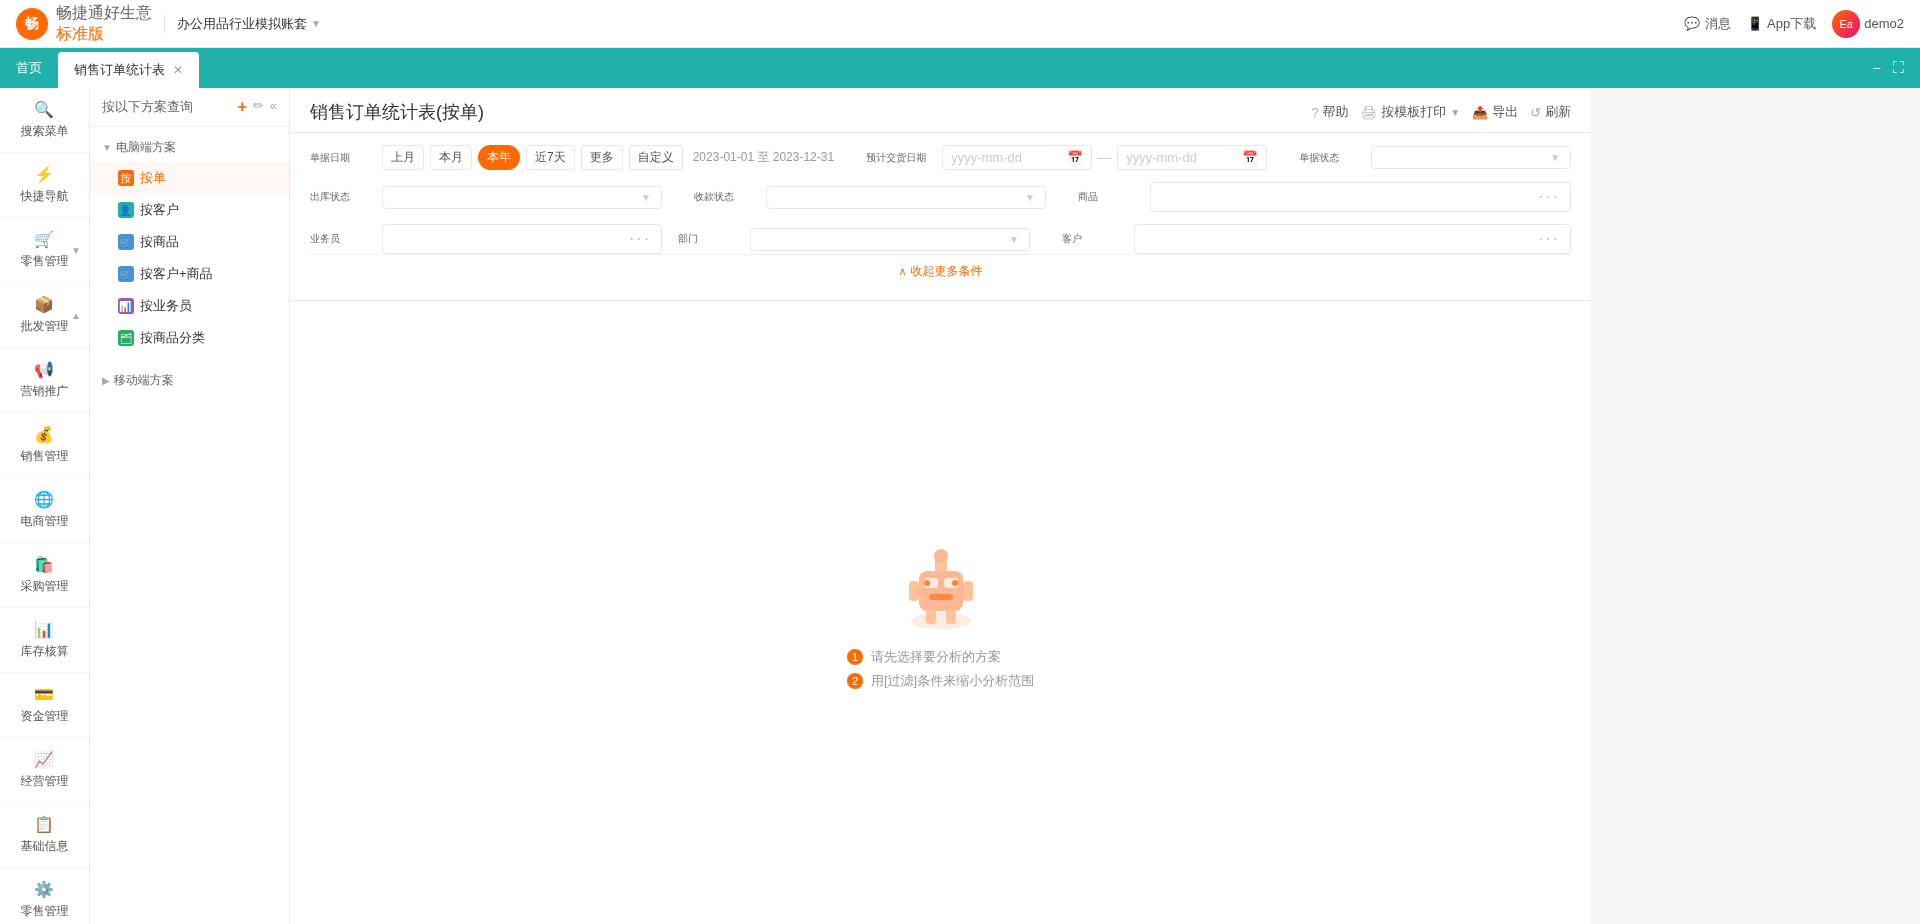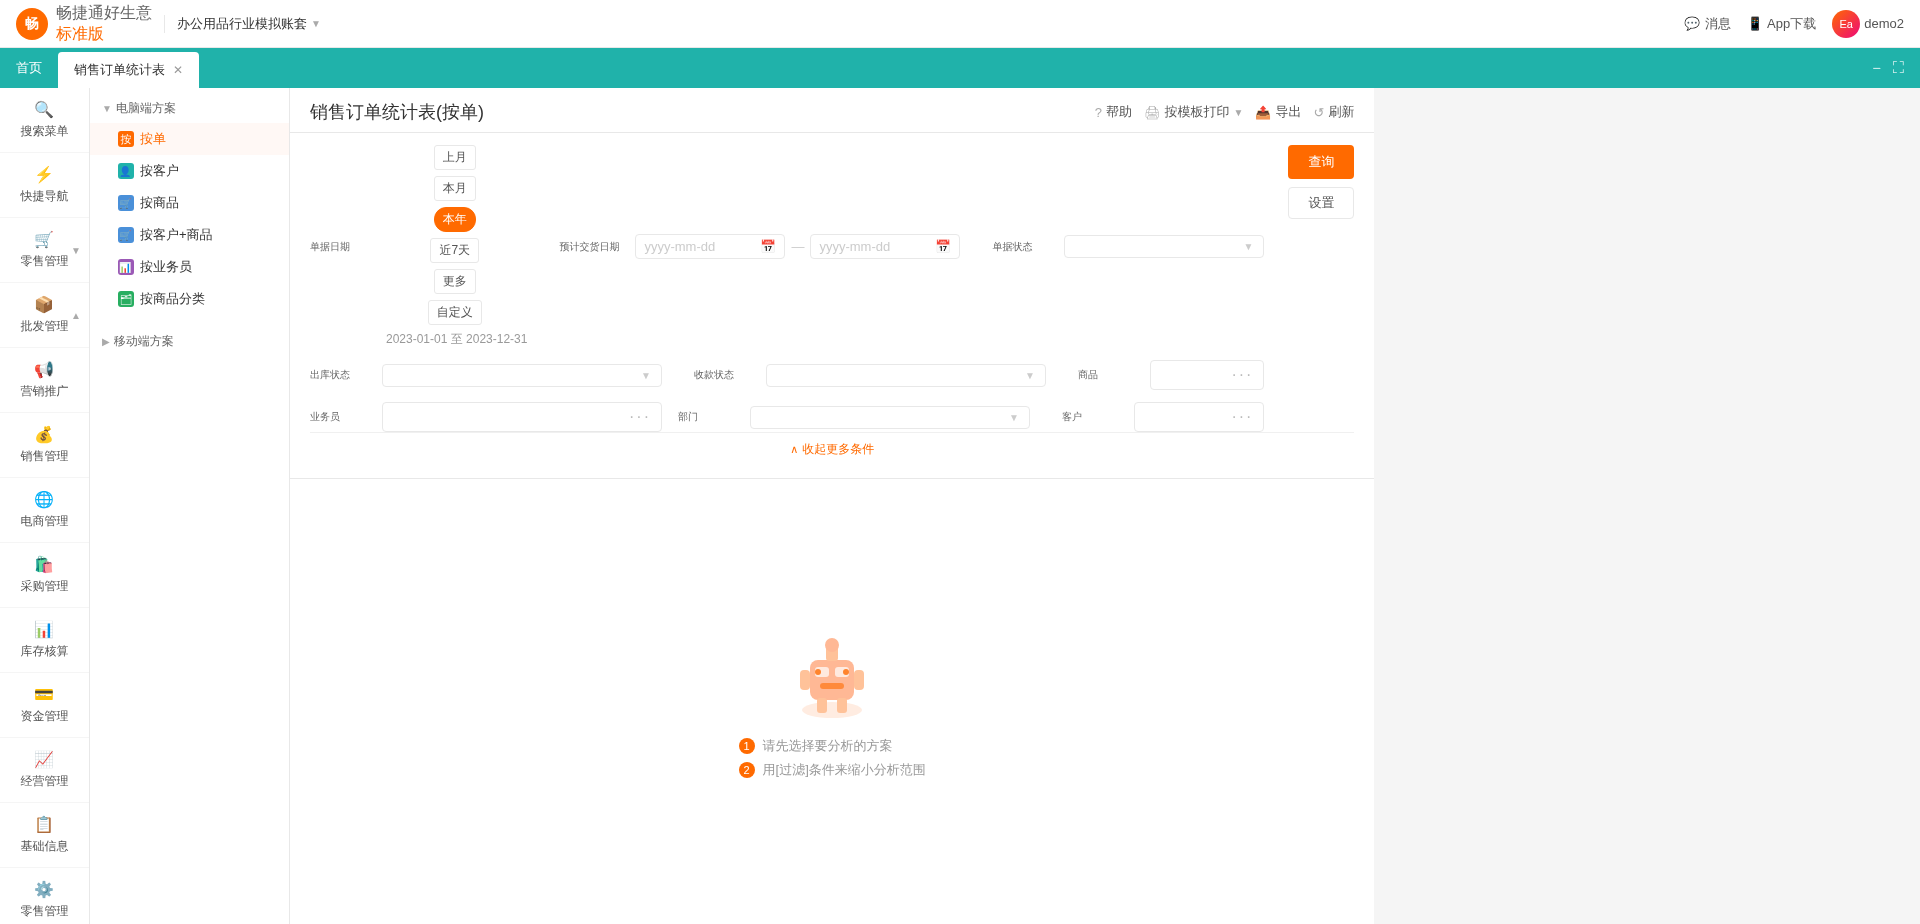--- a/index.html
+++ b/index.html
@@ -72,21 +72,21 @@
     .page-header { background: #fff; padding: 12px 20px 8px; border-bottom: 1px solid #e8e8e8; display: flex; align-items: center; justify-content: space-between; }
     .page-title { font-size: 18px; color: #333; font-weight: 500; }
     .page-actions { display: flex; align-items: center; gap: 12px; }
     .page-action-btn { display: flex; align-items: center; gap: 4px; color: #555; font-size: 13px; cursor: pointer; }
 
     
     .filter-area { background: #fff; padding: 12px 20px; border-bottom: 1px solid #e8e8e8; }
     .filter-row { display: flex; align-items: center; gap: 16px; margin-bottom: 12px; flex-wrap: wrap; }
     .filter-row:last-child { margin-bottom: 0; }
     .filter-label { color: #666; font-size: 10px; white-space: nowrap; min-width: 56px; }
-    .filter-date-group { display: flex; align-items: center; gap: 6px; flex-direction: column; }
+    .filter-date-group { display: flex; align-items: center; gap: 6px; }
     .date-btn { padding: 3px 8px; border-radius: 3px; border: 1px solid #e8e8e8; background: #fff; cursor: pointer; font-size: 12px; color: #555; }
     .date-btn.active { background: #ff6a00; color: white; border-color: #ff6a00; border-radius: 12px; }
     .date-range-text { font-size: 12px; color: #999; margin-left: 4px; }
     .filter-date-input { border: 1px solid #e8e8e8; border-radius: 4px; padding: 4px 8px; min-width: 150px; font-size: 13px; color: #ccc; outline: none; display: flex; align-items: center; gap: 4px; cursor: pointer; }
     .collapse-bar { display: flex; align-items: center; justify-content: center; padding: 8px; cursor: pointer; color: #ff6a00; font-size: 12px; gap: 4px; border-top: 1px solid #f0f0f0; }
     .action-buttons { display: flex; gap: 8px; flex-direction: column; margin-left: 12px; }
     .btn-primary { background: #ff6a00; color: white; border: none; border-radius: 4px; padding: 8px 20px; font-size: 13px; cursor: pointer; white-space: nowrap; }
     .btn-secondary { background: #fff; color: #555; border: 1px solid #e8e8e8; border-radius: 4px; padding: 6px 16px; font-size: 13px; cursor: pointer; white-space: nowrap; }
 
     
@@ -211,20 +211,28 @@
     <div class="sidebar-item">
       <span class="icon">⚙️</span>
       <span class="label">零售管理</span>
     </div>
 
   </div>
 
   <div class="panel-content">
 
     <div class="left-panel">
+      <div class="left-panel-header">
+        <span>按以下方案查询</span>
+        <div class="left-panel-actions">
+          <span style="color:#ff6a00;font-size:16px;font-weight:bold;">+</span>
+          <span style="color:#aaa;font-size:13px;">✏</span>
+          <span style="color:#aaa;font-size:13px;">«</span>
+        </div>
+      </div>
 
       <div class="scheme-group">
         <div class="scheme-group-title">
           <span style="color:#aaa;font-size:10px;">▼</span>
           <span>电脑端方案</span>
         </div>
         <div class="scheme-item active">
           <span class="scheme-icon orange">按</span>
           <span>按单</span>
         </div>
@@ -348,24 +356,20 @@
               </div>
               <span class="filter-label" style="margin-left:16px;">客户</span>
               <div class="select-wrapper" style="flex:1;">
                 <span class="select-text"></span>
                 <span class="select-dots">···</span>
               </div>
             </div>
 
           </div>
 
-          <div class="action-buttons">
-            <button class="btn-primary">查询</button>
-            <button class="btn-secondary">设置</button>
-          </div>
         </div>
 
         <div class="collapse-bar">
           <span style="font-size:11px;">∧</span>
           <span>收起更多条件</span>
         </div>
       </div>
 
       <div class="content-body">
         <div class="empty-state">

